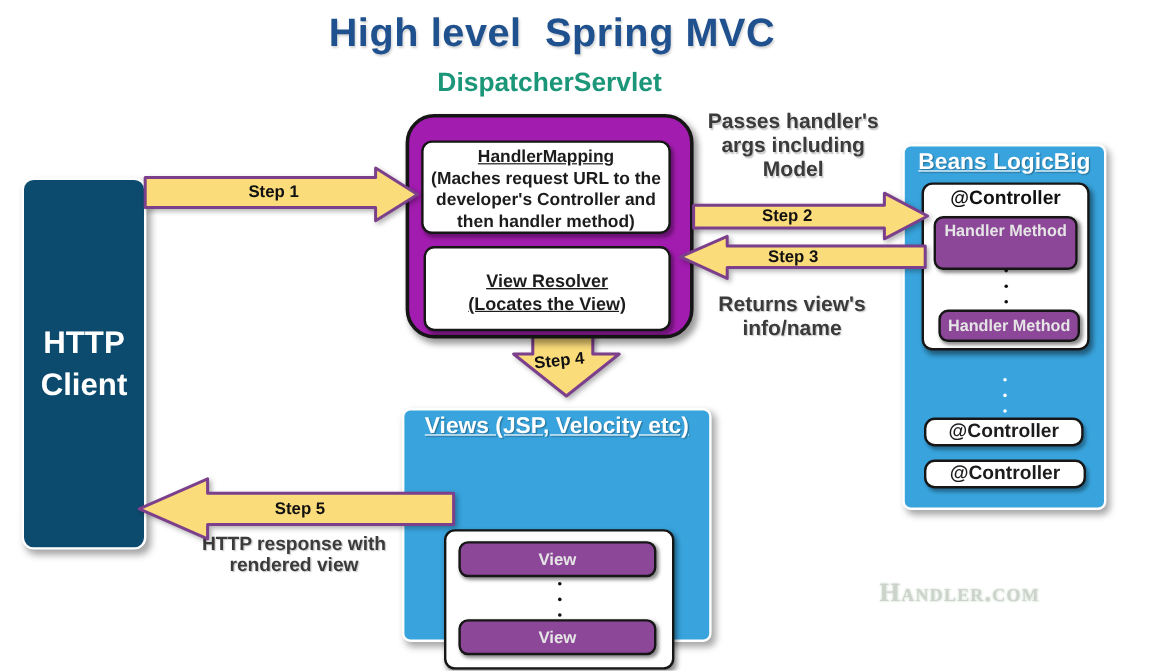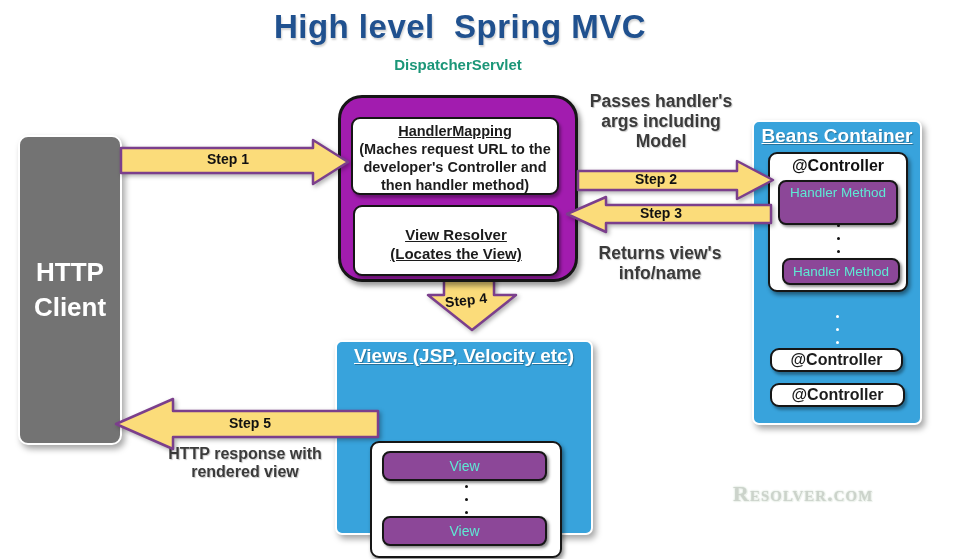--- a/index.html
+++ b/index.html
@@ -3,47 +3,47 @@
 <meta charset="utf-8">
 <style>
   html,body{margin:0;padding:0;background:#fff;}
   .page{position:relative;width:963px;height:559px;background:#ffffff;overflow:hidden;
         font-family:"Liberation Sans",sans-serif;}
   .abs{position:absolute;}
   .u{text-decoration:underline;}
 
   .title{left:120px;top:8px;width:680px;text-align:center;font-size:33px;font-weight:bold;
          color:#20518f;white-space:pre;letter-spacing:.5px;text-shadow:1px 2px 2px rgba(0,0,0,.18);z-index:3;}
-  .dispatcher-label{left:338px;top:56px;width:240px;text-align:center;font-size:15px;font-weight:bold;
+  .dispatcher-label{left:338px;top:56px;width:240px;text-align:center;font-size:22px;font-weight:bold;
          color:#1b9678;z-index:3;}
 
   .green-box{left:338px;top:95px;width:234px;height:181px;background:#a21caf;border:3px solid #161616;
          border-radius:24px;box-shadow:3px 4px 5px rgba(0,0,0,.4);z-index:2;}
   .white-card{position:absolute;background:#fff;border:2px solid #161616;border-radius:9px;
          box-shadow:2px 3px 3px rgba(0,0,0,.35);text-align:center;color:#1c1c1c;font-weight:bold;}
   .hm-box{left:10px;top:19px;width:204px;height:71px;font-size:14.5px;line-height:18px;padding-top:3px;}
   .vr-box{left:12px;top:107px;width:202px;height:49px;font-size:15px;line-height:19px;padding-top:18px;text-decoration:underline;}
   .card-desc{white-space:pre-line;}
 
-  .http-client{left:18px;top:135px;width:100px;height:306px;background:#737373;border:2px solid #fff;
+  .http-client{left:18px;top:148px;width:100px;height:306px;background:#0c4a6e;border:2px solid #fff;
          border-radius:10px;box-shadow:3px 4px 6px rgba(0,0,0,.35);display:flex;align-items:center;
          justify-content:center;text-align:center;color:#fff;font-size:26px;font-weight:bold;
          line-height:35px;white-space:pre-line;z-index:2;}
 
   .blue-panel{background:#38a3dc;border:2px solid #fff;border-radius:7px;
          box-shadow:3px 4px 6px rgba(0,0,0,.35);z-index:2;}
   .beans-container{left:752px;top:120px;width:166px;height:301px;}
   .views-box{left:335px;top:340px;width:254px;height:191px;}
   .panel-title{position:absolute;left:0;top:3px;width:100%;text-align:center;color:#fff;
          font-size:19px;font-weight:bold;text-shadow:1px 1px 1px rgba(0,0,0,.3);}
 
   .ctrl-big{left:14px;top:30px;width:136px;height:136px;box-shadow:2px 3px 4px rgba(0,0,0,.45);}
   .ctrl-label{position:absolute;left:0;top:3px;width:100%;text-align:center;font-size:16px;font-weight:bold;color:#111;}
   .purple-box{position:absolute;background:#8c4798;border:2px solid #161616;border-radius:8px;
-         color:#5eead4;font-weight:normal;text-align:center;box-shadow:2px 2px 3px rgba(0,0,0,.45);}
+         color:#e5e5e5;font-weight:bold;text-align:center;box-shadow:2px 2px 3px rgba(0,0,0,.45);}
   .hm1{left:8px;top:26px;width:116px;height:38px;font-size:13.5px;padding-top:3px;}
   .hm2{left:12px;top:104px;width:114px;height:23px;font-size:13.5px;display:flex;align-items:center;justify-content:center;}
   .ctrl-small{display:flex;align-items:center;justify-content:center;font-size:16px;}
   .ctrl2{left:16px;top:226px;width:129px;height:20px;}
   .ctrl3{left:16px;top:261px;width:131px;height:20px;}
 
   .views-inner{left:33px;top:51px;width:188px;height:113px;box-shadow:2px 3px 4px rgba(0,0,0,.45);margin-top:48px;}
   .view1{left:10px;top:8px;width:161px;height:26px;font-size:14px;display:flex;align-items:center;justify-content:center;}
   .view2{left:10px;top:73px;width:161px;height:26px;font-size:14px;display:flex;align-items:center;justify-content:center;}
 
@@ -95,21 +95,21 @@
     <div class="white-card vr-box">
       <span class="u">View Resolver</span>
       <div class="card-desc">(Locates the View)</div>
     </div>
   </div>
 
   <div class="abs http-client">HTTP
 Client</div>
 
   <div class="abs blue-panel beans-container">
-    <div class="panel-title"><span class="u">Beans Container</span></div>
+    <div class="panel-title"><span class="u">Beans LogicBig</span></div>
     <div class="white-card ctrl-big">
       <div class="ctrl-label">@Controller</div>
       <div class="purple-box hm1">Handler Method</div>
       <div class="dots dots-ctrl">
           <i></i>
           <i></i>
           <i></i>
         </div>
       <div class="purple-box hm2">Handler Method</div>
     </div>
@@ -158,15 +158,15 @@
   <div class="step step5">Step 5</div>
 
   <div class="ann ann-passes">Passes handler's
 args including
 Model</div>
   <div class="ann ann-returns">Returns view's
 info/name</div>
   <div class="ann ann-resp">HTTP response with
 rendered view</div>
 
-  <div class="abs watermark">Resolver.com</div>
+  <div class="abs watermark">Handler.com</div>
 
 </div>
 
 </body></html>

